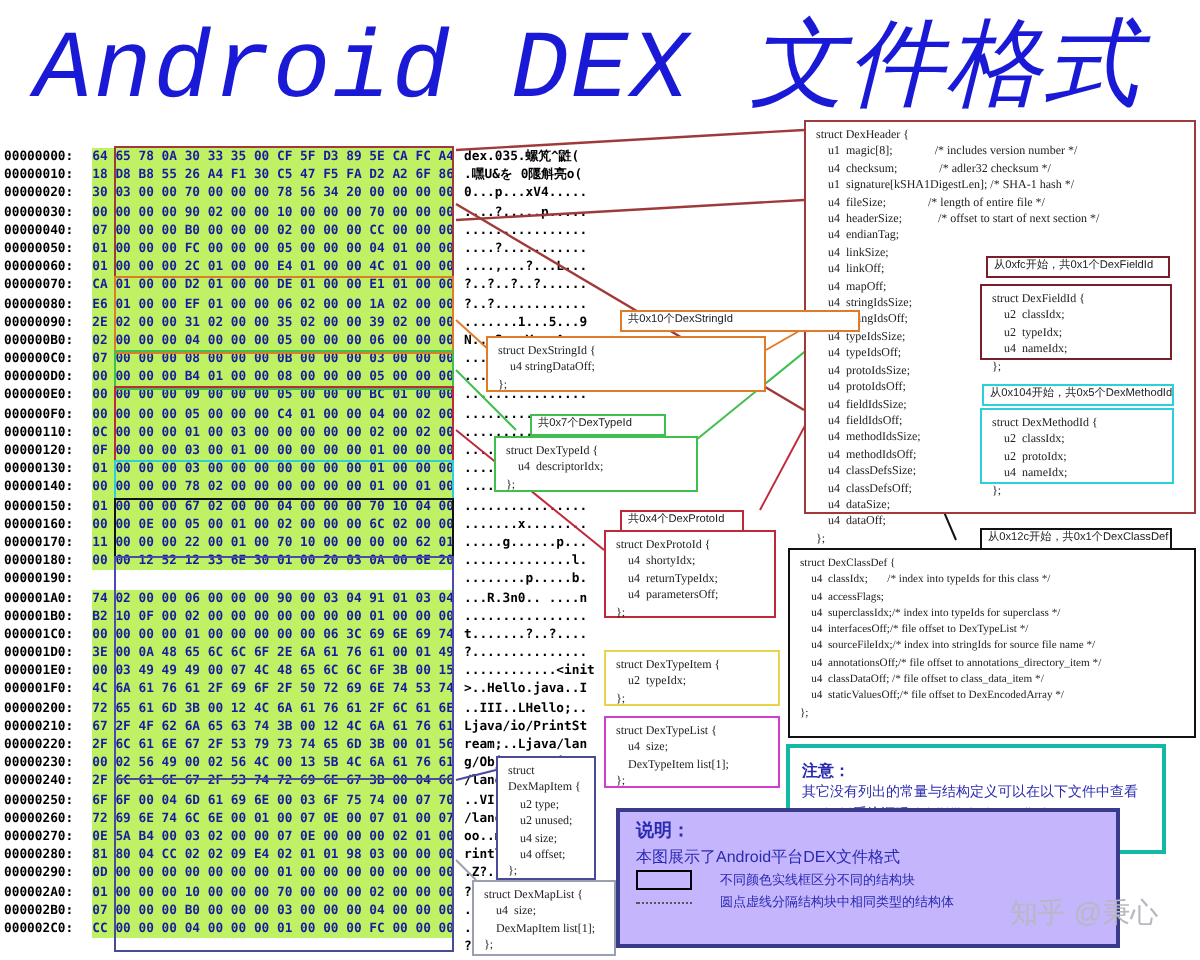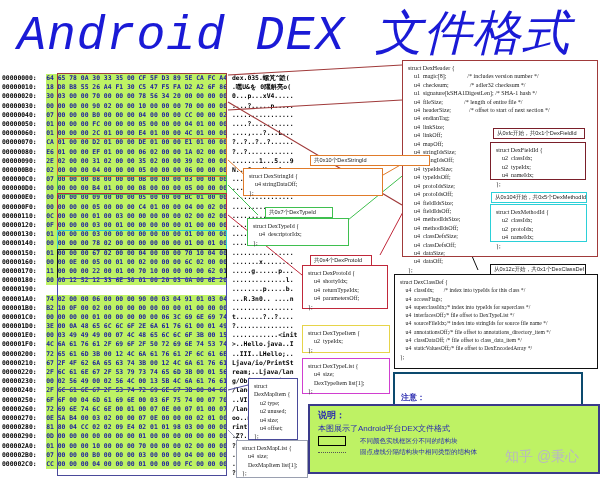--- a/index.html
+++ b/index.html
@@ -9,41 +9,41 @@
   .hexrow{display:flex;white-space:pre;height:9.2px;}
   .addr{color:#000;font-weight:bold;width:56px;}
   .bytes{color:#1a1aa0;font-weight:bold;background:#bef264;}
   .ascii{position:absolute;left:232px;top:74px;width:70px;font-family:"DejaVu Sans Mono",monospace;font-size:6.4px;line-height:9.2px;color:#000;font-weight:bold;}
   .ascii div{height:9.2px;white-space:pre;overflow:hidden;}
   .box{position:absolute;background:#fff;font-family:"Liberation Serif",serif;font-size:6px;line-height:8.4px;color:#222;padding:3px 5px;box-sizing:border-box;}
   .box .ln{white-space:pre;}
   .lbl{position:absolute;background:#fff;font-size:5.6px;line-height:9px;padding:0 3px;white-space:nowrap;box-sizing:border-box;color:#222;}
   .hl{position:absolute;border:1.5px solid;box-sizing:border-box;pointer-events:none;}
   svg.lines{position:absolute;left:0;top:0;pointer-events:none;}
-  .note{position:absolute;left:393px;top:372px;width:190px;height:55px;border:2px solid #0c4a6e;background:#fff;padding:18px 6px;box-sizing:border-box;font-size:7px;line-height:11px;color:#2a2ab0;}
+  .note{position:absolute;left:393px;top:372px;width:190px;height:55px;border:2px solid #14b8a6;background:#fff;padding:6px 6px;box-sizing:border-box;font-size:7px;line-height:11px;color:#2a2ab0;}
   .note .h{font-weight:bold;font-size:8px;}
   .note .path{font-style:italic;}
-  .legend{position:absolute;left:308px;top:404px;width:292px;height:70px;border:2px solid #3a3a8a;background:#bef264;box-sizing:border-box;padding:3px 8px;font-size:8px;line-height:13px;color:#2a2ab0;}
+  .legend{position:absolute;left:308px;top:404px;width:252px;height:70px;border:2px solid #3a3a8a;background:#c4b5fd;box-sizing:border-box;padding:3px 8px;font-size:8px;line-height:13px;color:#2a2ab0;}
   .legend .h{font-weight:bold;font-size:9px;}
   .legend .sample{display:inline-block;width:26px;height:8px;border:1.5px solid #000;vertical-align:middle;margin-right:14px;}
   .legend .dotted{display:inline-block;width:28px;border-bottom:1.5px dotted #555;vertical-align:middle;margin-right:14px;}
   .legend .row{font-size:6.5px;line-height:11px;}
   .wm{position:absolute;left:505px;top:448px;font-size:14px;color:#b8b8c0;}
 </style>
 </head>
 <body>
 
 <div class="title">Android DEX 文件格式</div>
 
 <div class="hex" id="hex">
     <div class="hexrow"><span class="addr">00000000:</span><span class="bytes">64 65 78 0A 30 33 35 00 CF 5F D3 89 5E CA FC A4</span></div>
     <div class="hexrow"><span class="addr">00000010:</span><span class="bytes">18 D8 B8 55 26 A4 F1 30 C5 47 F5 FA D2 A2 6F 86</span></div>
     <div class="hexrow"><span class="addr">00000020:</span><span class="bytes">30 03 00 00 70 00 00 00 78 56 34 20 00 00 00 00</span></div>
     <div class="hexrow"><span class="addr">00000030:</span><span class="bytes">00 00 00 00 90 02 00 00 10 00 00 00 70 00 00 00</span></div>
-    <div class="hexrow"><span class="addr">00000040:</span><span class="bytes">07 00 00 00 B0 00 00 00 04 00 00 00 CC 00 00 02</span></div>
+    <div class="hexrow"><span class="addr">00000040:</span><span class="bytes">07 00 00 00 B0 00 00 00 02 00 00 00 CC 00 00 00</span></div>
     <div class="hexrow"><span class="addr">00000050:</span><span class="bytes">01 00 00 00 FC 00 00 00 05 00 00 00 04 01 00 00</span></div>
     <div class="hexrow"><span class="addr">00000060:</span><span class="bytes">01 00 00 00 2C 01 00 00 E4 01 00 00 4C 01 00 00</span></div>
     <div class="hexrow"><span class="addr">00000070:</span><span class="bytes">CA 01 00 00 D2 01 00 00 DE 01 00 00 E1 01 00 00</span></div>
     <div class="hexrow"><span class="addr">00000080:</span><span class="bytes">E6 01 00 00 EF 01 00 00 06 02 00 00 1A 02 00 00</span></div>
     <div class="hexrow"><span class="addr">00000090:</span><span class="bytes">2E 02 00 00 31 02 00 00 35 02 00 00 39 02 00 00</span></div>
     <div class="hexrow"><span class="addr">000000B0:</span><span class="bytes">02 00 00 00 04 00 00 00 05 00 00 00 06 00 00 00</span></div>
     <div class="hexrow"><span class="addr">000000C0:</span><span class="bytes">07 00 00 00 08 00 00 00 0B 00 00 00 03 00 00 00</span></div>
     <div class="hexrow"><span class="addr">000000D0:</span><span class="bytes">00 00 00 00 B4 01 00 00 08 00 00 00 05 00 00 00</span></div>
     <div class="hexrow"><span class="addr">000000E0:</span><span class="bytes">00 00 00 00 09 00 00 00 05 00 00 00 BC 01 00 00</span></div>
     <div class="hexrow"><span class="addr">000000F0:</span><span class="bytes">00 00 00 00 05 00 00 00 C4 01 00 00 04 00 02 00</span></div>

